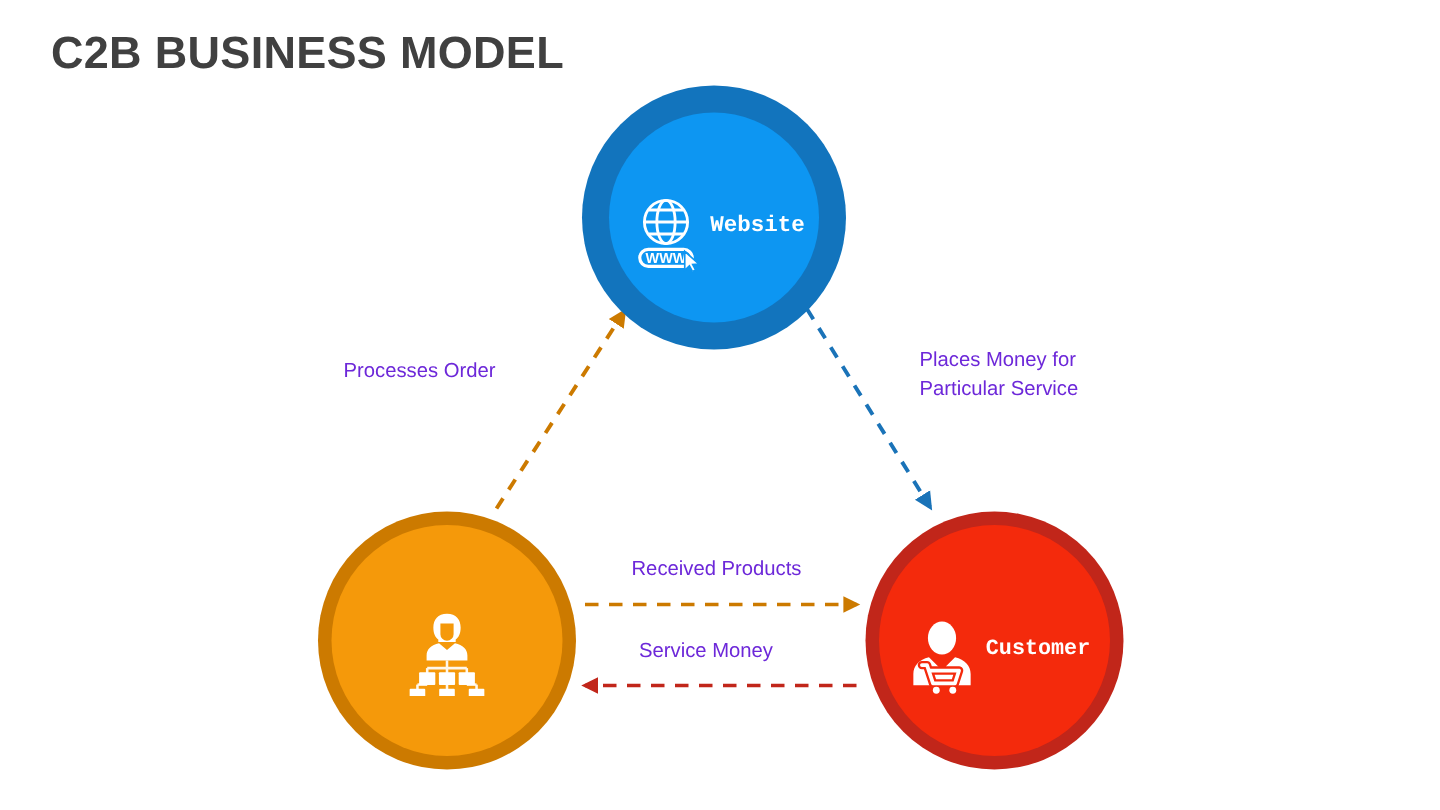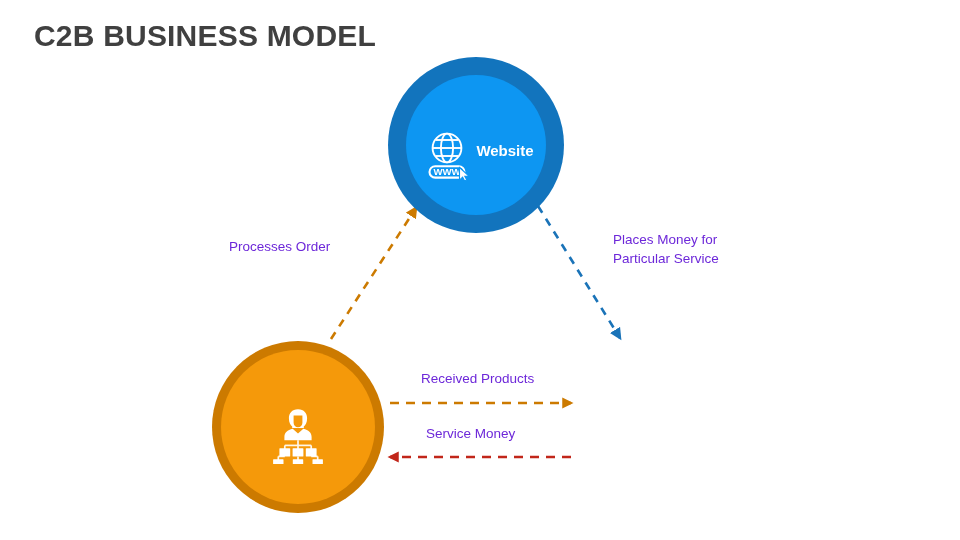--- a/index.html
+++ b/index.html
@@ -56,20 +56,21 @@
   }
   .node-icon {
     display: block;
     line-height: 0;
   }
   .node-label {
     color: #ffffff;
     font-weight: bold;
     text-align: center;
     line-height: 1.18;
+    font-family: Liberation Mono, monospace;
   }
 
   
   #node-website {
     left: 388px;
     top: 57px;
     width: 176px;
     height: 176px;
     background: #1274bd;
   }
@@ -230,14 +231,39 @@
             <rect x="38.8" y="40.2" width="10.8" height="8.4" rx="0.6"></rect>
             <rect x="6.1" y="51.2" width="10.4" height="8" rx="0.6"></rect>
             <rect x="25.8" y="51.2" width="10.4" height="8" rx="0.6"></rect>
             <rect x="45.5" y="51.2" width="10.4" height="8" rx="0.6"></rect>
           </g>
         </svg>
       </span>
     </div>
   </div>
 
+  <div class="node" id="node-customer">
+    <div class="node-inner">
+      <span class="node-icon">
+        <svg width="58" height="52" viewBox="0 0 58 52" xmlns="http://www.w3.org/2000/svg">
+          <g fill="#ffffff">
+            <ellipse cx="29" cy="11.4" rx="9.4" ry="11"></ellipse>
+            <path d="M 20.3 24.2 c -6.6 1.6 -10.4 5.6 -10.4 11.2 l 0 7.4 l 38.2 0 l 0 -7.4
+                     c 0 -5.6 -3.8 -9.6 -10.4 -11.2 l -8.7 8.6 z"></path>
+          </g>
+          <path d="M 25.6 23.4 l 6.8 0 l -1.6 3.2 l 1.8 8.4 l -4.4 0 l 1.8 -8.4 z" fill="#f42a0c"></path>
+          <g fill="none" stroke="#f42a0c" stroke-width="5.6" stroke-linecap="round" stroke-linejoin="round">
+            <path d="M 15.6 29.4 l 3.4 0 l 4.0 12.2 l 14.6 0 l 2.8 -8.6 l -19.2 0"></path>
+          </g>
+          <g fill="none" stroke="#ffffff" stroke-width="2.5" stroke-linecap="round" stroke-linejoin="round">
+            <path d="M 15.6 29.4 l 3.4 0 l 4.0 12.2 l 14.6 0 l 2.8 -8.6 l -19.2 0"></path>
+          </g>
+          <g fill="#ffffff">
+            <circle cx="25.2" cy="46.2" r="2.3"></circle>
+            <circle cx="36.2" cy="46.2" r="2.3"></circle>
+          </g>
+        </svg>
+      </span>
+      <span class="node-label">Customer</span>
+    </div>
+  </div>
 
 </div>
 
 </body></html>

